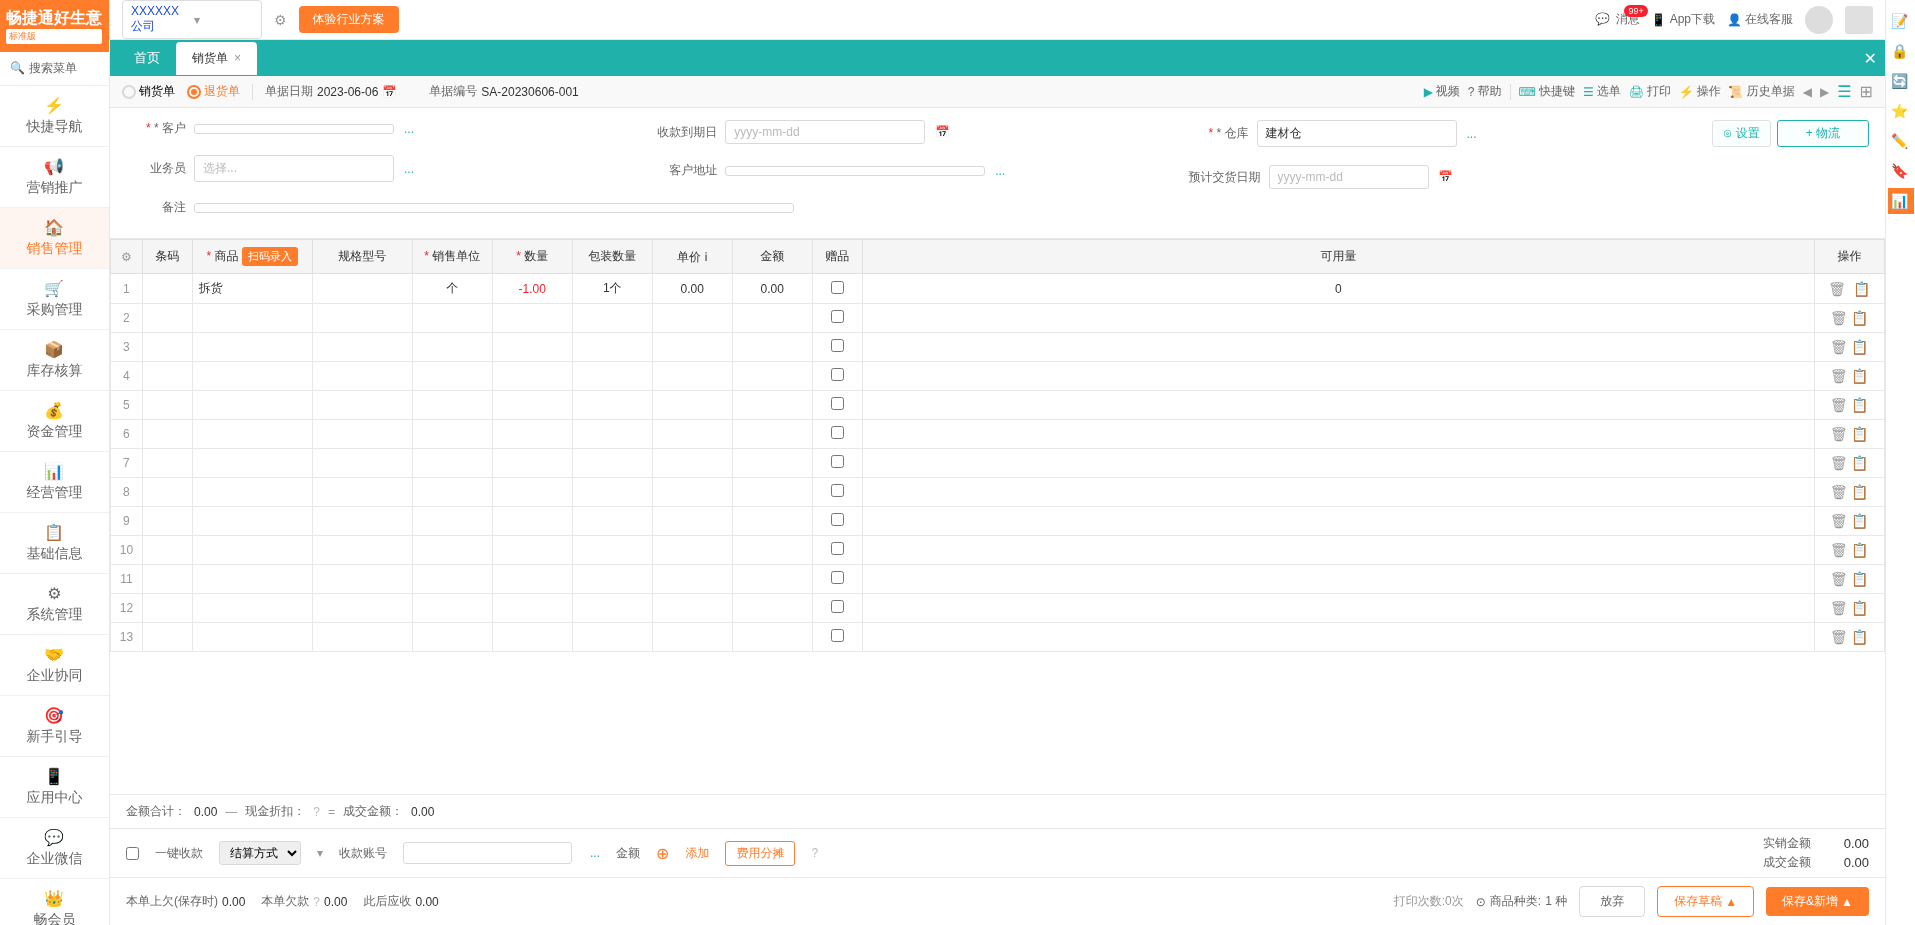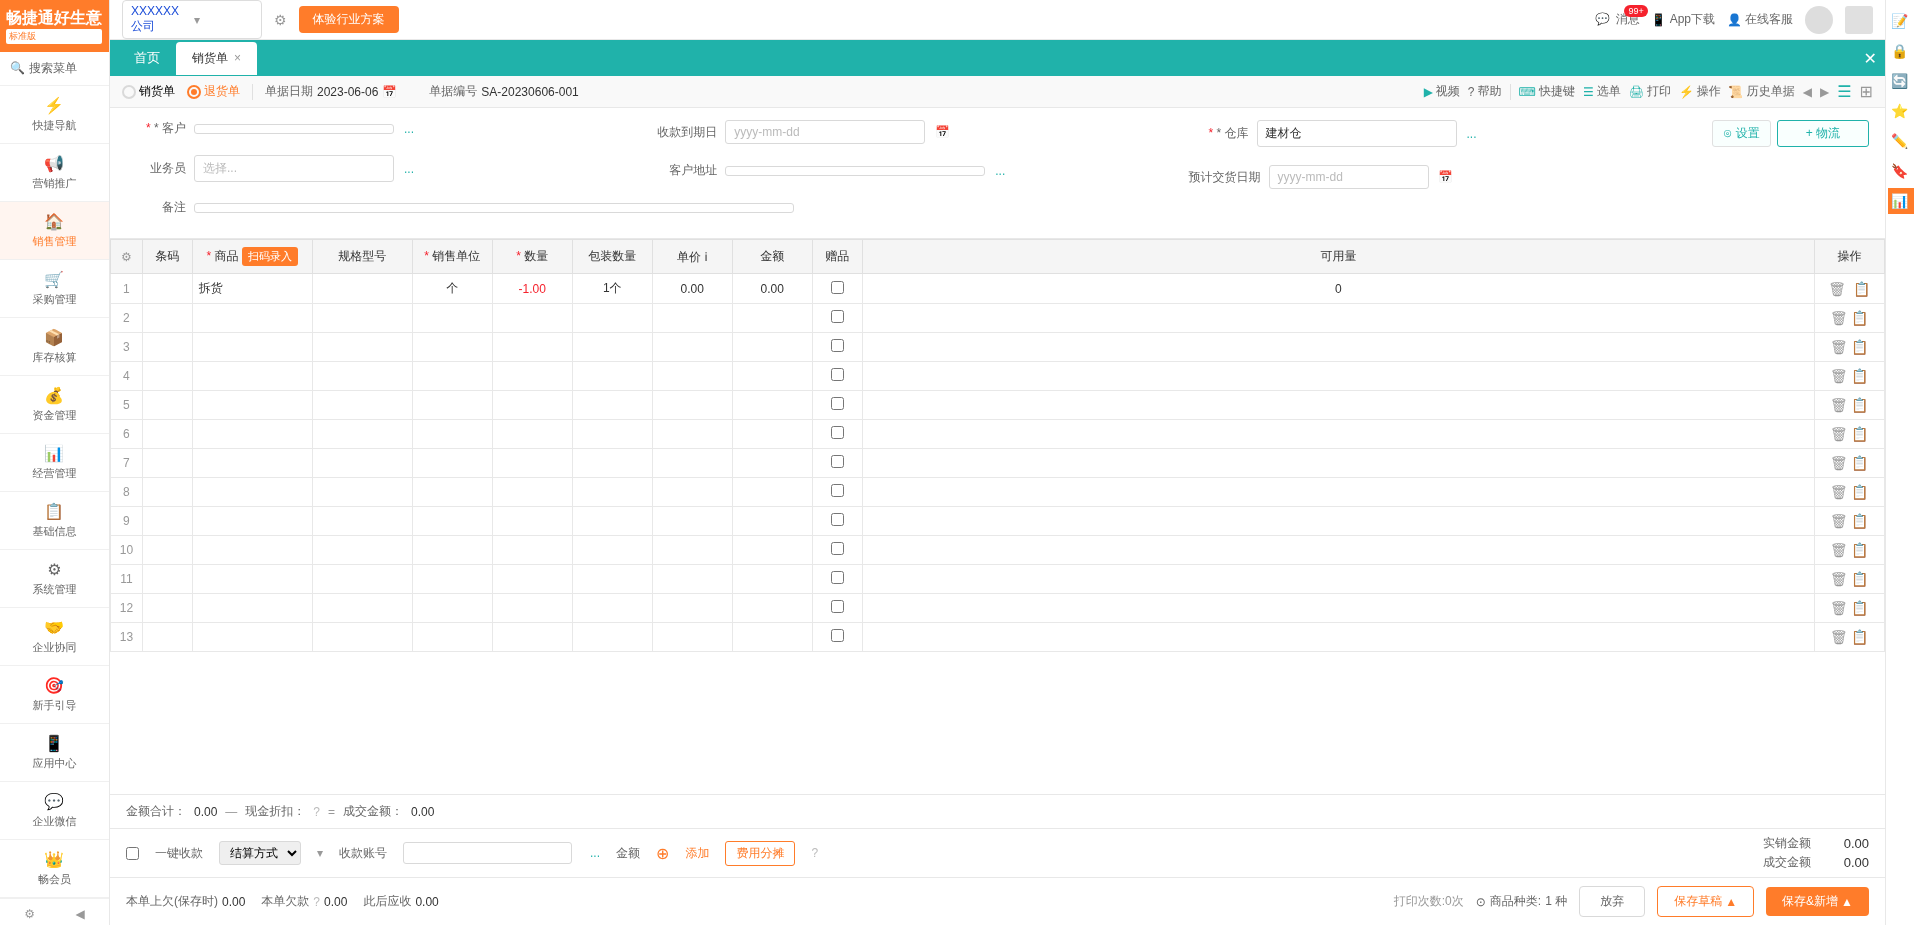--- a/index.html
+++ b/index.html
@@ -8,21 +8,21 @@
     
     .sidebar { width: 110px; background: #fff; display: flex; flex-direction: column; border-right: 1px solid #e8e8e8; flex-shrink: 0; }
     .sidebar-header { background: #ff7c2a; padding: 8px 6px; display: flex; align-items: center; gap: 4px; }
     .sidebar-logo-text { color: #fff; font-size: 16px; font-weight: bold; line-height: 1.3; }
     .sidebar-badge { background: #fff; color: #ff7c2a; font-size: 9px; border-radius: 2px; padding: 1px 3px; }
     .sidebar-search { display: flex; align-items: center; padding: 8px 6px; color: #666; cursor: pointer; border-bottom: 1px solid #f0f0f0; }
     .sidebar-search span { margin-left: 4px; }
     .sidebar-item { display: flex; flex-direction: column; align-items: center; padding: 10px 4px; color: #666; cursor: pointer; border-bottom: 1px solid #f0f0f0; gap: 3px; }
     .sidebar-item.active { background: #fff5f0; color: #ff7c2a; }
     .sidebar-item .icon { font-size: 16px; }
-    .sidebar-item .label { font-size: 11px; text-align: right; }
+    .sidebar-item .label { font-size: 14px; text-align: right; }
     .sidebar-bottom { margin-top: auto; display: flex; justify-content: space-around; padding: 8px 4px; border-top: 1px solid #f0f0f0; }
 
     
     .main { flex: 1; display: flex; flex-direction: column; overflow: hidden; }
 
     
     .top-header { height: 40px; background: #fff; display: flex; align-items: center; padding: 0 12px; border-bottom: 1px solid #e8e8e8; gap: 8px; }
     .company-select { display: flex; align-items: center; gap: 4px; border: 1px solid #ddd; border-radius: 4px; padding: 3px 8px; cursor: pointer; min-width: 140px; }
     .company-select span { flex: 1; color: #1d4ed8; }
     .gear-btn { color: #999; cursor: pointer; font-size: 14px; padding: 4px; }

